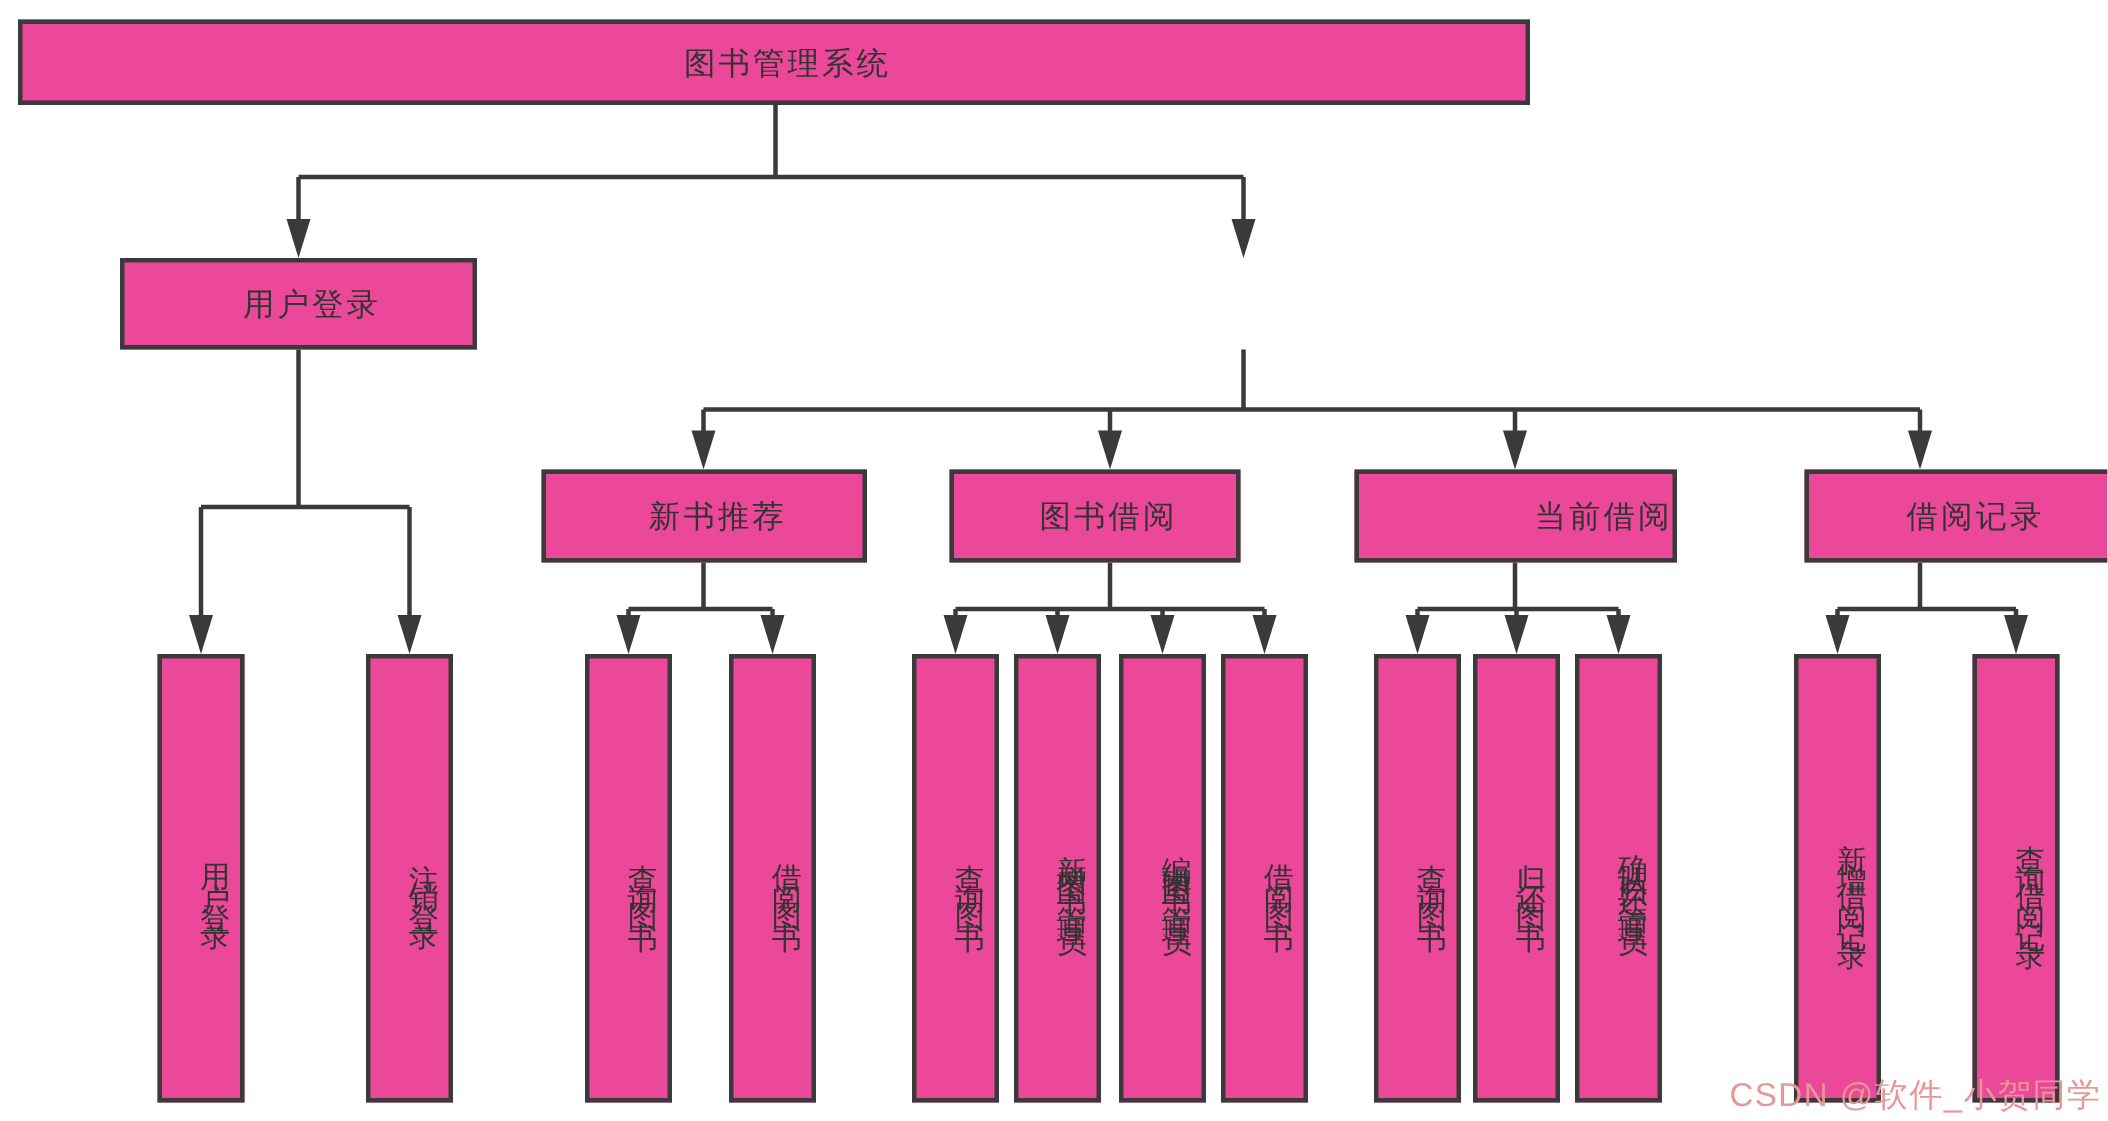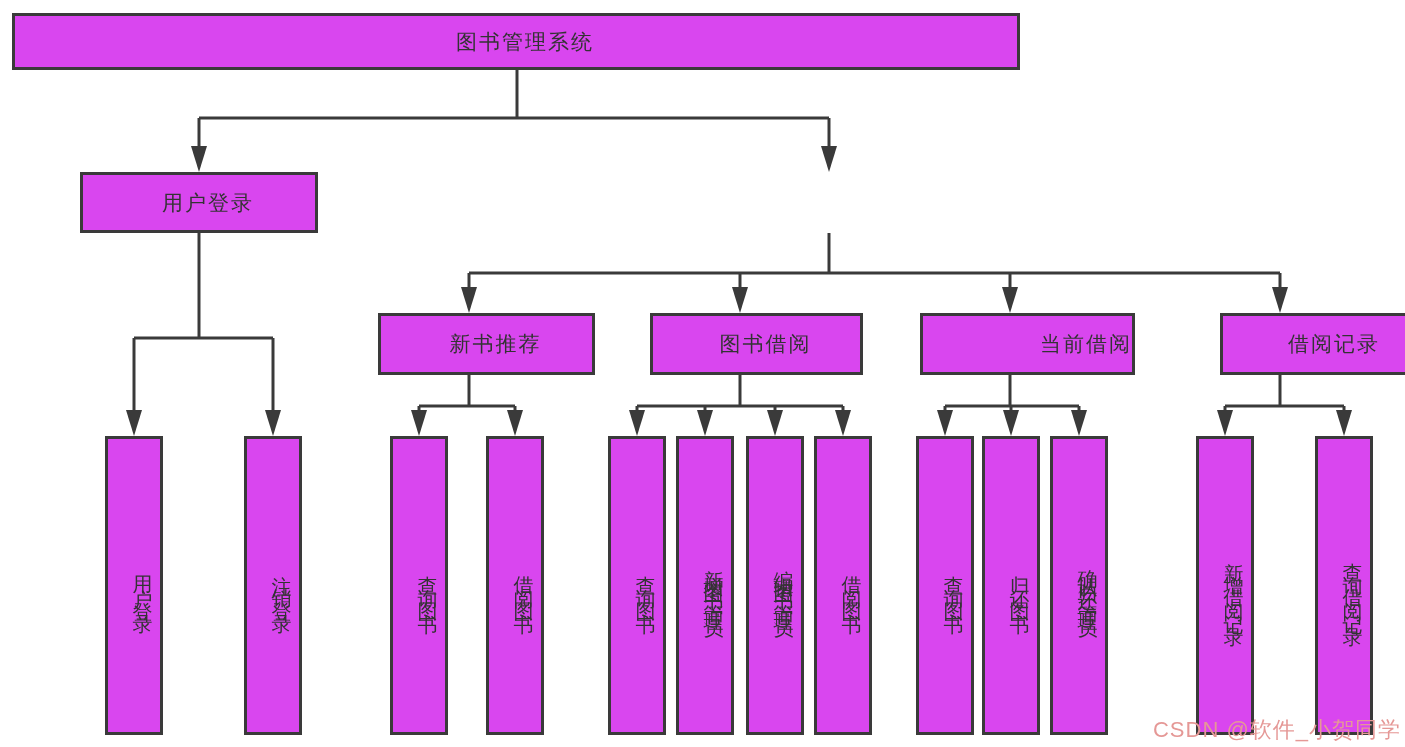--- a/index.html
+++ b/index.html
@@ -16,35 +16,35 @@
     background:var(--bg);
     overflow:hidden;
   }
   svg.wires{position:absolute;left:0;top:0;width:1405px;height:747px;}
   svg.wires line{stroke:var(--line);stroke-width:3;}
   svg.wires polygon{fill:var(--line);}
   .box{
     position:absolute;
     box-sizing:border-box;
     border:3px solid var(--line);
-    background:#d946ef;
+    background:#ec4899;
     display:flex;
     align-items:center;
     justify-content:center;
     color:var(--text);
     padding-left:18px;
   }
   .hlabel{
     font-size:21px;
     letter-spacing:2px;
     white-space:nowrap;
   }
   .root{left:12px;top:13px;width:1008px;height:57px;}
   .l2{top:172px;width:238px;height:61px;}
-  .l3{top:313px;height:62px;margin-left:17px;}
+  .l3{top:313px;height:62px;}
   .leaf{top:436px;width:58px;height:299px;}
   .vtext{
     writing-mode:vertical-rl;
     text-orientation:mixed;
     font-size:20px;
     letter-spacing:13px;
     color:var(--text);
     line-height:1;
   }
   .leaf--long .vtext{letter-spacing:7px;}
@@ -130,21 +130,21 @@
     <span class="hlabel">图书管理系统</span>
   </div>
 
   <div class="box l2" style="left:80px;">
     <span class="hlabel">用户登录</span>
   </div>
 
   <div class="box l3" style="left:361px;width:217px;">
     <span class="hlabel">新书推荐</span>
   </div>
-  <div class="box l3" style="left:633px;width:213px;">
+  <div class="box l3" style="left:633px;width:194px;">
     <span class="hlabel">图书借阅</span>
   </div>
   <div class="box l3" style="left:903px;width:215px;justify-content:flex-end;">
     <span class="hlabel">当前借阅</span>
   </div>
   <div class="box l3" style="left:1203px;width:210px;">
     <span class="hlabel">借阅记录</span>
   </div>
 
   <div class="box leaf" style="left:105px;">

